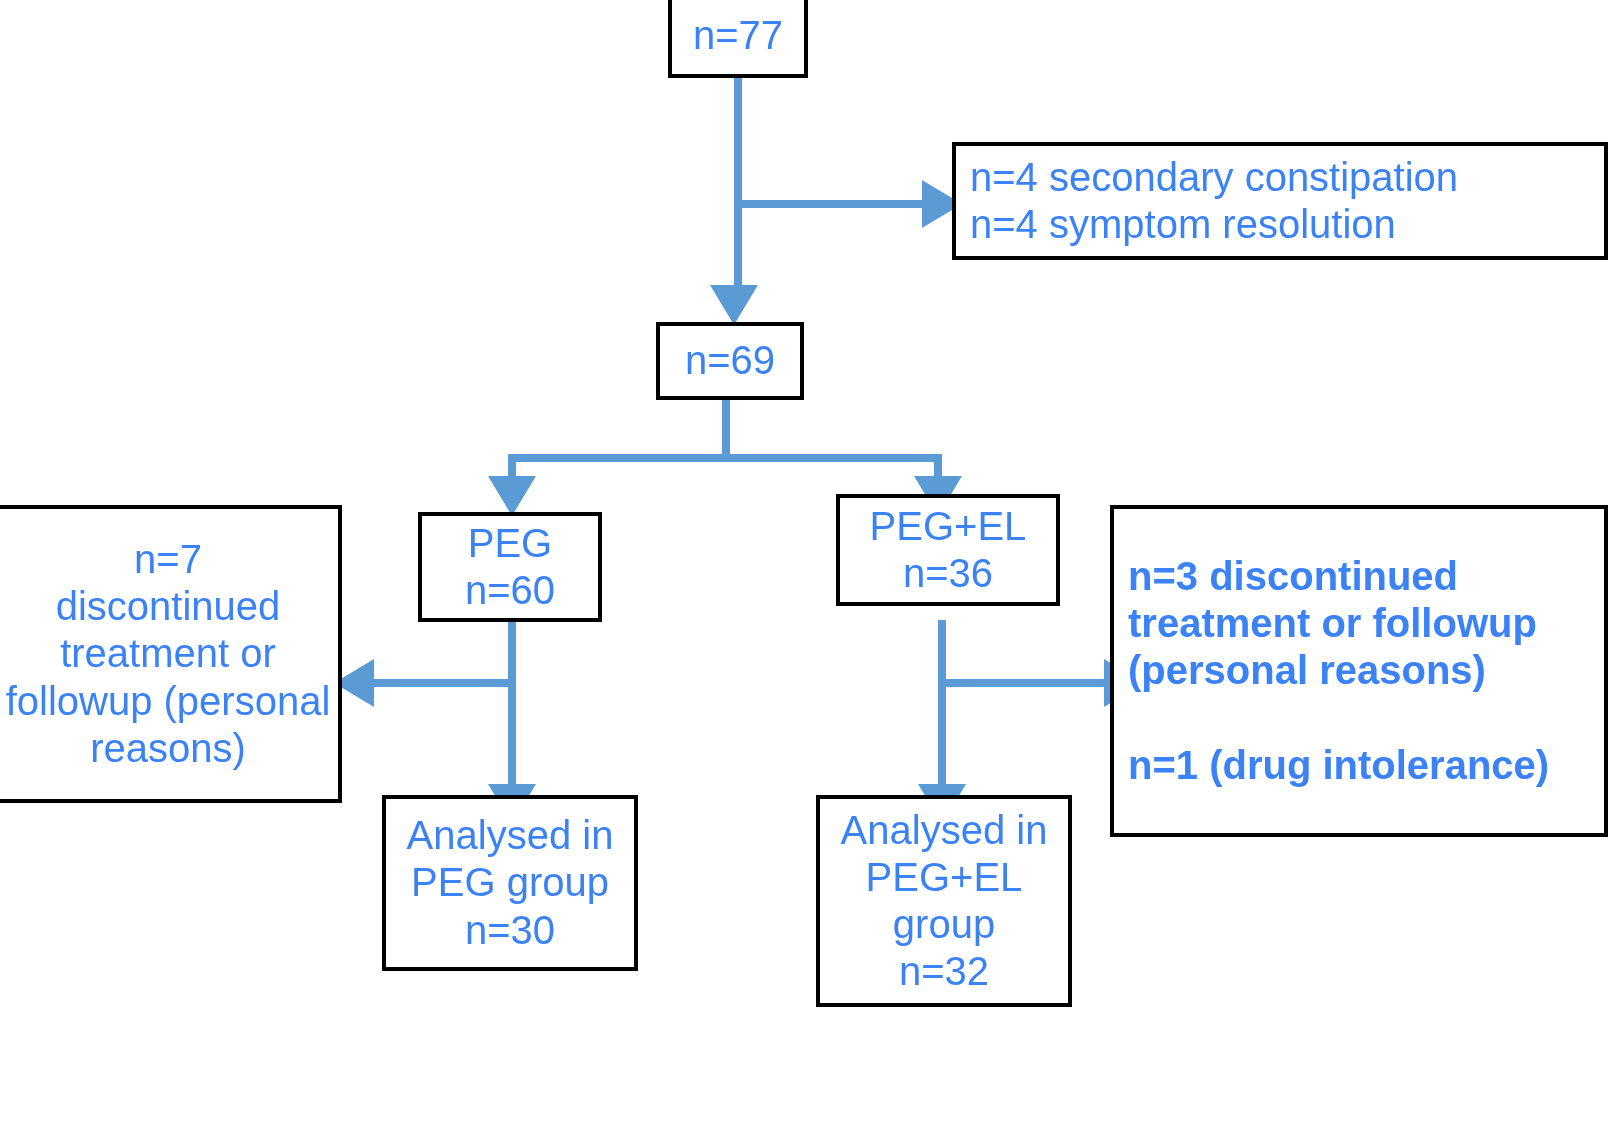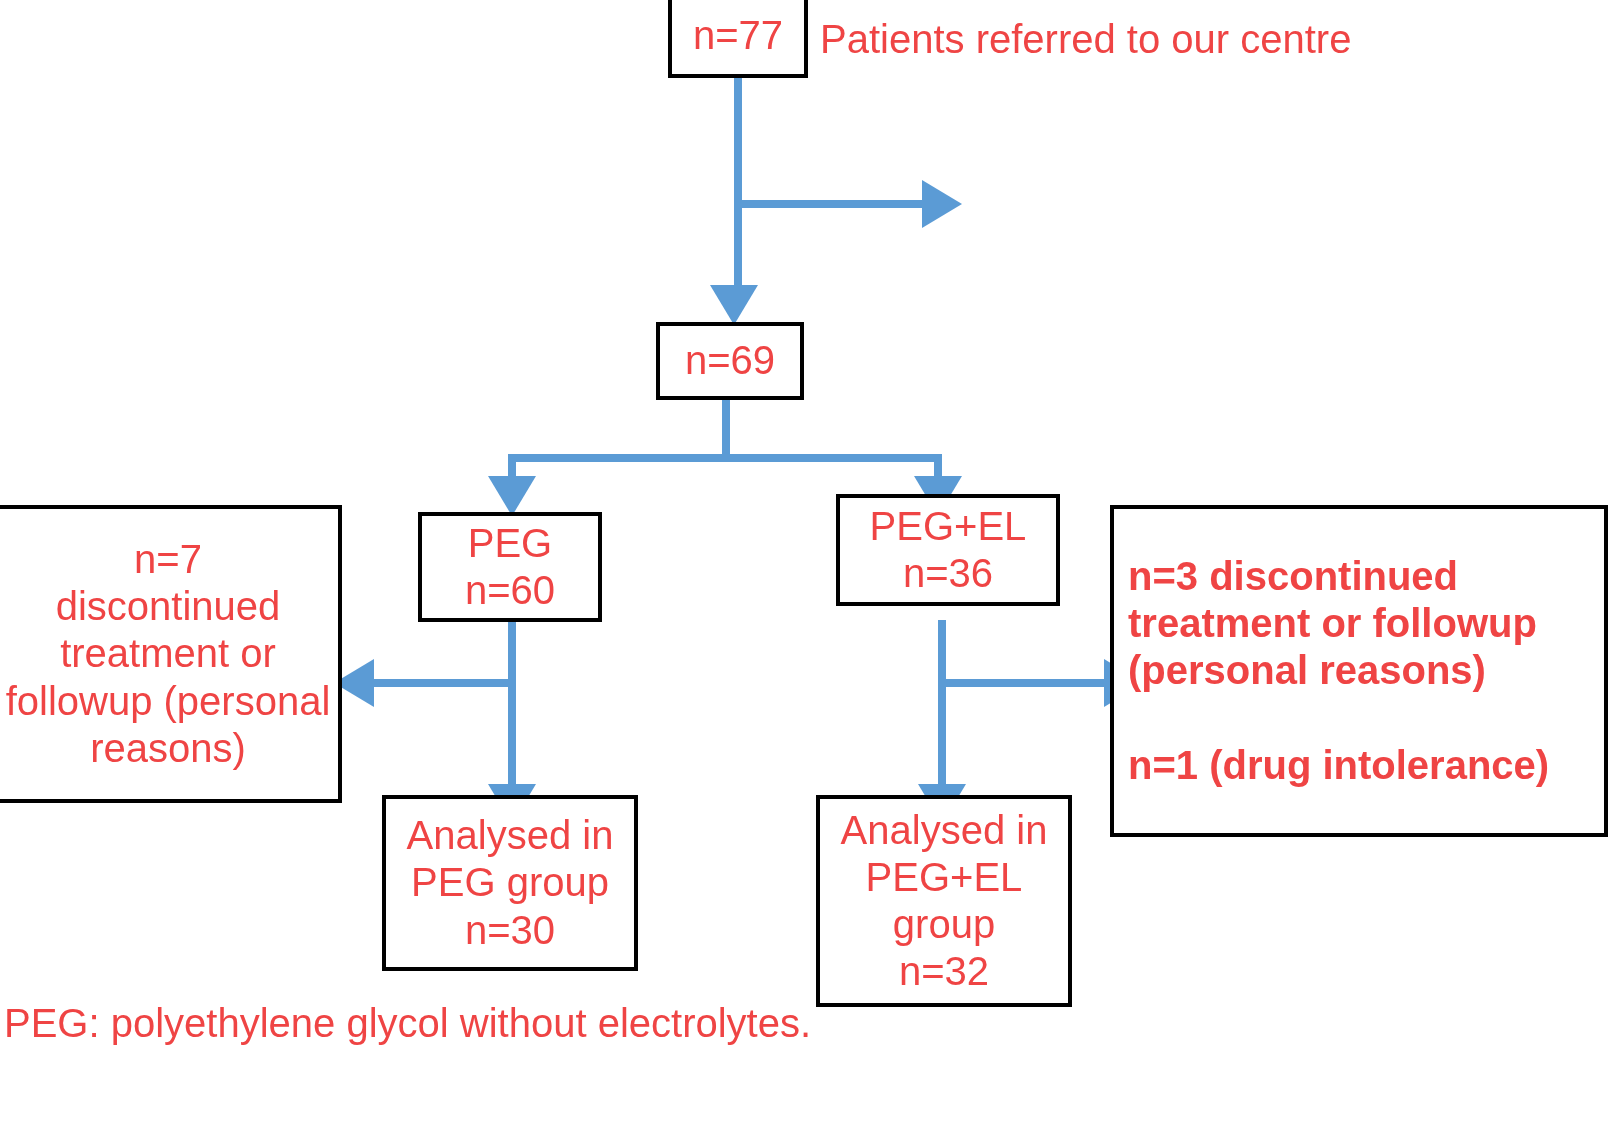--- a/index.html
+++ b/index.html
@@ -6,21 +6,21 @@
     margin: 0;
     padding: 0;
     background: #ffffff;
   }
   #canvas {
     position: relative;
     width: 1613px;
     height: 1147px;
     background: #ffffff;
     font-family: "Liberation Sans", sans-serif;
-    color: #ef4444;
+    color: #3b82f6;
     overflow: hidden;
   }
 
   .box {
     position: absolute;
     box-sizing: border-box;
     border: 4px solid #000000;
     background: #ffffff;
     display: flex;
     align-items: center;
@@ -115,22 +115,25 @@
   <div class="arrow-down" style="left:488px; top:784px;"></div>
 
   <div class="vline" style="left:938px; top:620px; height:170px;"></div>
   <div class="hline" style="left:938px; top:679px; width:168px;"></div>
   <div class="arrow-right" style="left:1104px; top:659px;"></div>
   <div class="arrow-down" style="left:918px; top:784px;"></div>
 
   <div class="box" style="left:668px; top:-6px; width:140px; height:84px; font-size:40px;">
     <span class="txt">n=77</span>
   </div>
-  <div class="plaintext" style="left:820px; top:16px; font-size:40px;"><span>Patients referred to our centre</span></div>
 
+  <div class="box left-align" style="left:952px; top:142px; width:656px; height:118px; font-size:40px;">
+    <span class="txt">n=4 secondary constipation
+n=4 symptom resolution</span>
+  </div>
 
   <div class="box" style="left:656px; top:322px; width:148px; height:78px; font-size:40px;justify-content:center;">
     <span class="txt">n=69</span>
   </div>
 
   <div class="box" style="left:418px; top:512px; width:184px; height:110px; font-size:40px;">
     <span class="txt">PEG
 n=60</span>
   </div>
 
@@ -161,15 +164,14 @@
 n=30</span>
   </div>
 
   <div class="box" style="left:816px; top:795px; width:256px; height:212px; font-size:40px;">
     <span class="txt">Analysed in
 PEG+EL
 group
 n=32</span>
   </div>
 
-  <div class="plaintext" style="left:4px; top:1000px; font-size:40px;"><span>PEG: polyethylene glycol without electrolytes.</span></div>
 
 </div>
 
 </body></html>

